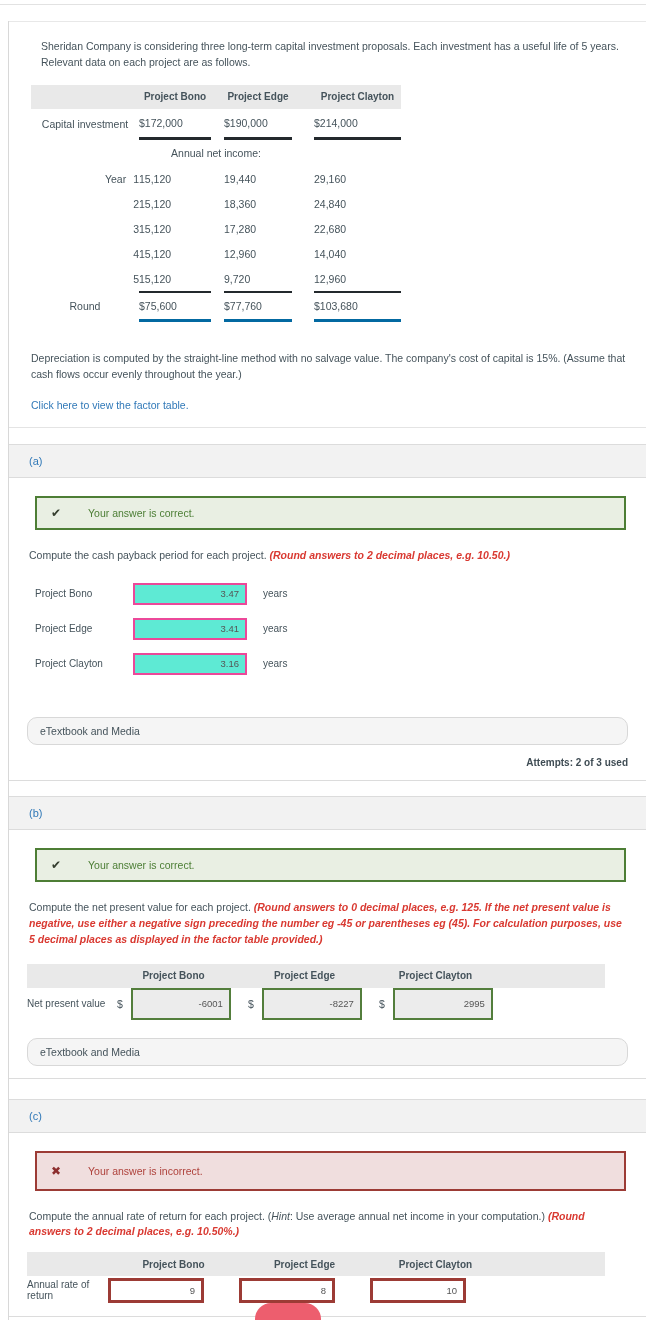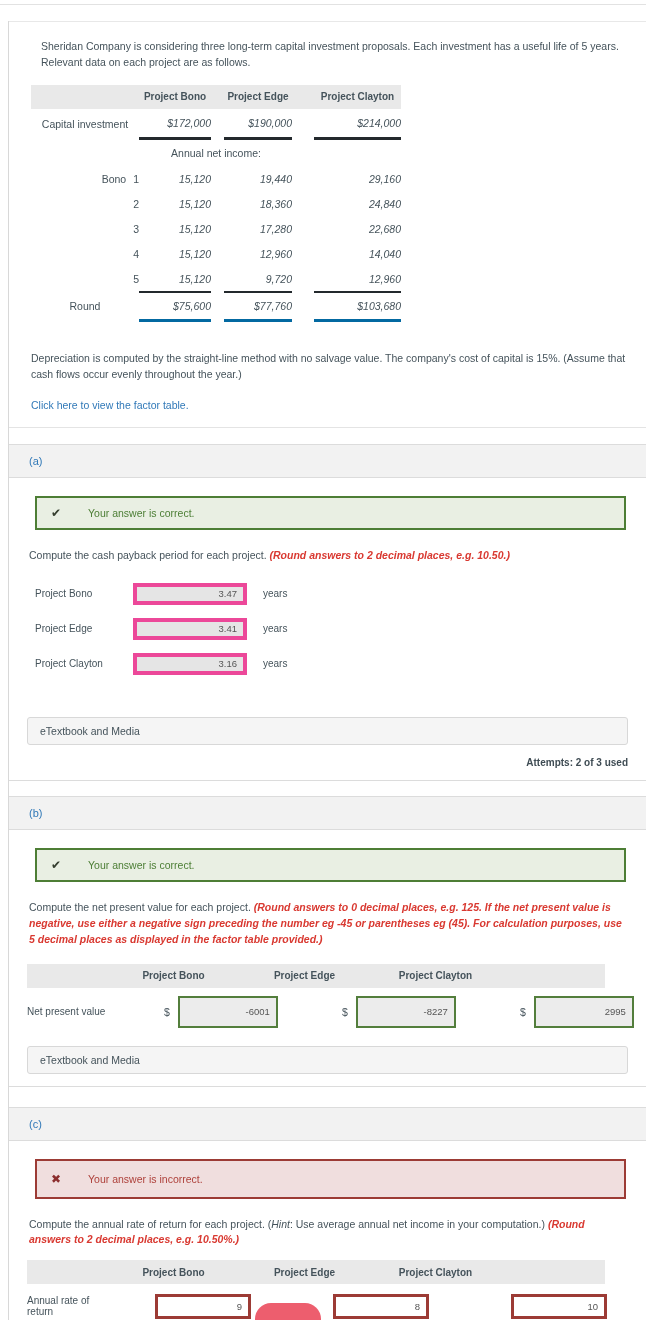--- a/index.html
+++ b/index.html
@@ -16,21 +16,21 @@
   .intro-text { margin:8px 0 0 18px; max-width:604px; line-height:1.55; }
 
   table.invest { border-collapse:collapse; margin:14px 0 0 8px; font-size:10.5px; color:#45535b; }
   table.invest td, table.invest th { padding:0; height:25px; vertical-align:middle; }
   .col-label { width:108px; }
   .col-v1 { width:72px; } .col-g1 { width:13px; }
   .col-v2 { width:68px; } .col-g2 { width:22px; }
   .col-v3 { width:87px; }
   tr.thead { background:#e9e9e9; }
   tr.thead th { font-weight:bold; font-size:10px; text-align:center; height:24px; }
-  td.num { text-align:right; padding-right:5px;font-style:italic; }
+  td.num { padding-right:5px; }
   td.lab { text-align:center; }
   td.yearlab { text-align:right; padding-right:12px; }
   .yr-prefix { margin-right:7px; }
   tr.capital td { height:30px; }
   tr.capital td.num { border-bottom:3px solid #23292d; }
   tr.ani td { height:28px; }
   tr.y5 td.num { border-bottom:2px solid #23292d; }
   tr.total td { height:29px; }
   tr.total td.num { border-bottom:3px solid #0369a1; }
 
@@ -50,33 +50,33 @@
   .alert-error .aicon { color:#8c2e2e; font-weight:bold; }
 
   .question { margin:18px 2px 0 2px; max-width:606px; line-height:1.5; }
   .instr { color:#d93931; font-weight:bold; font-style:italic; }
   .hint-i { font-style:italic; }
 
   .payback-rows { margin:13px 0 0 8px; }
   .payback-row { display:flex; align-items:center; height:35px; }
   .payback-row .plbl { width:98px; font-size:10px; }
   input.ans { font-family:inherit; text-align:right; color:#555; padding:0 6px; font-size:9.5px; outline:none; }
-  .input-a { width:114px; height:22px; border:4px solid #ec4899; background:#e5e5e5; }
+  .input-a { width:114px; height:22px; border:2px solid #ec4899; background:#5eead4; }
   .input-b { width:100px; height:32px; border:2px solid #537e3c; background:#ececec; }
   .input-c { width:96px;  height:25px; border:3px solid #9c3b35; background:#fff; }
   .unit { margin-left:16px; font-size:10px; }
 
-  .etext-bar { margin-top:36px; background:#f5f5f5; border:1px solid #d8d8d8; border-radius:3px; padding:7px 12px; font-size:10.5px; color:#45535b; cursor:pointer; }
+  .etext-bar { margin-top:36px; background:#f5f5f5; border:1px solid #d8d8d8; border-radius:10px; padding:7px 12px; font-size:10.5px; color:#45535b; cursor:pointer; }
   .etext-b { margin-top:22px; }
   .attempts { margin-top:12px; text-align:right; font-weight:bold; font-size:10px; color:#3f4c54; }
 
   .proj-grid { display:grid; grid-template-columns:81px 131px 131px 131px; width:578px; align-items:center; }
   .proj-head { background:#e9e9e9; height:24px; margin-top:16px; font-weight:bold; font-size:10px; }
   .proj-head .ph { text-align:center; }
-  .proj-row { margin-top:8px; height:28px;gap:47px; }
+  .proj-row { margin-top:0; height:28px; }
   .proj-row .rlbl { font-size:10px; }
   .val-cell { display:flex; align-items:center; padding-left:9px; }
   .cur { margin-right:8px; }
   .head-b { margin-top:16px; } .head-c { margin-top:12px; }
 
   .send-fab { position:absolute; left:255px; top:1303px; width:66px; height:44px; border-radius:16px;
     background:#ed5e6e; display:flex; align-items:center; justify-content:center; cursor:pointer; z-index:5; }
   .send-fab svg { transform:rotate(-14deg); margin-top:6px; }
 </style>
 </head>
@@ -112,21 +112,21 @@
         <td class="num">$172,000</td>
             <td></td>
         <td class="num">$190,000</td>
             <td></td>
         <td class="num">$214,000</td>
       </tr>
       <tr class="ani">
         <td class="lab" colspan="6">Annual net income:</td>
       </tr>
       <tr>
-        <td class="yearlab"><span class="yr-prefix">Bono</span><span>1</span></td>
+        <td class="yearlab"><span class="yr-prefix">Year</span><span>1</span></td>
         <td class="num">15,120</td>
             <td></td>
         <td class="num">19,440</td>
             <td></td>
         <td class="num">29,160</td>
       </tr>
       <tr>
         <td class="yearlab"><span>2</span></td>
         <td class="num">15,120</td>
             <td></td>

